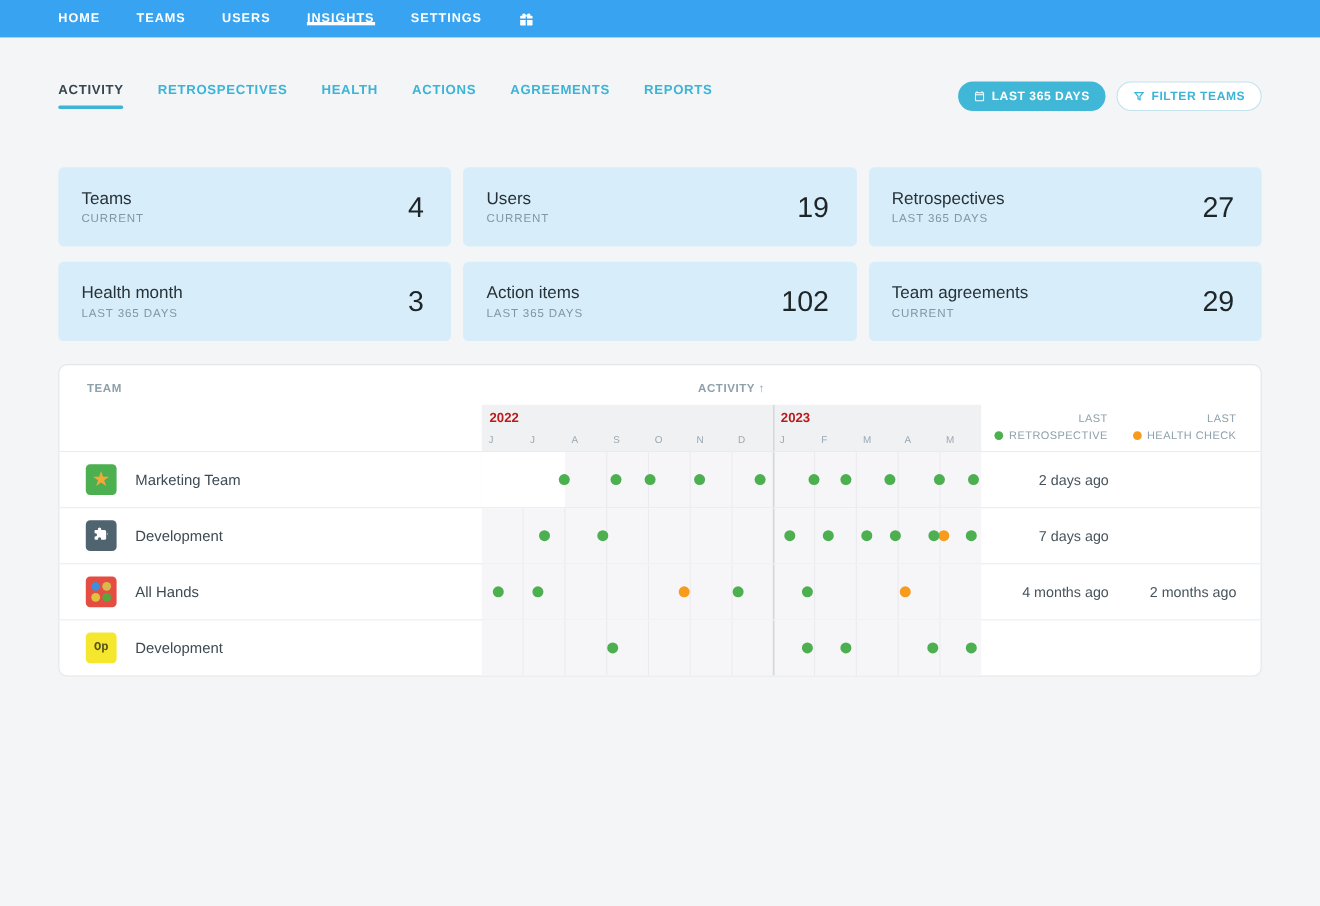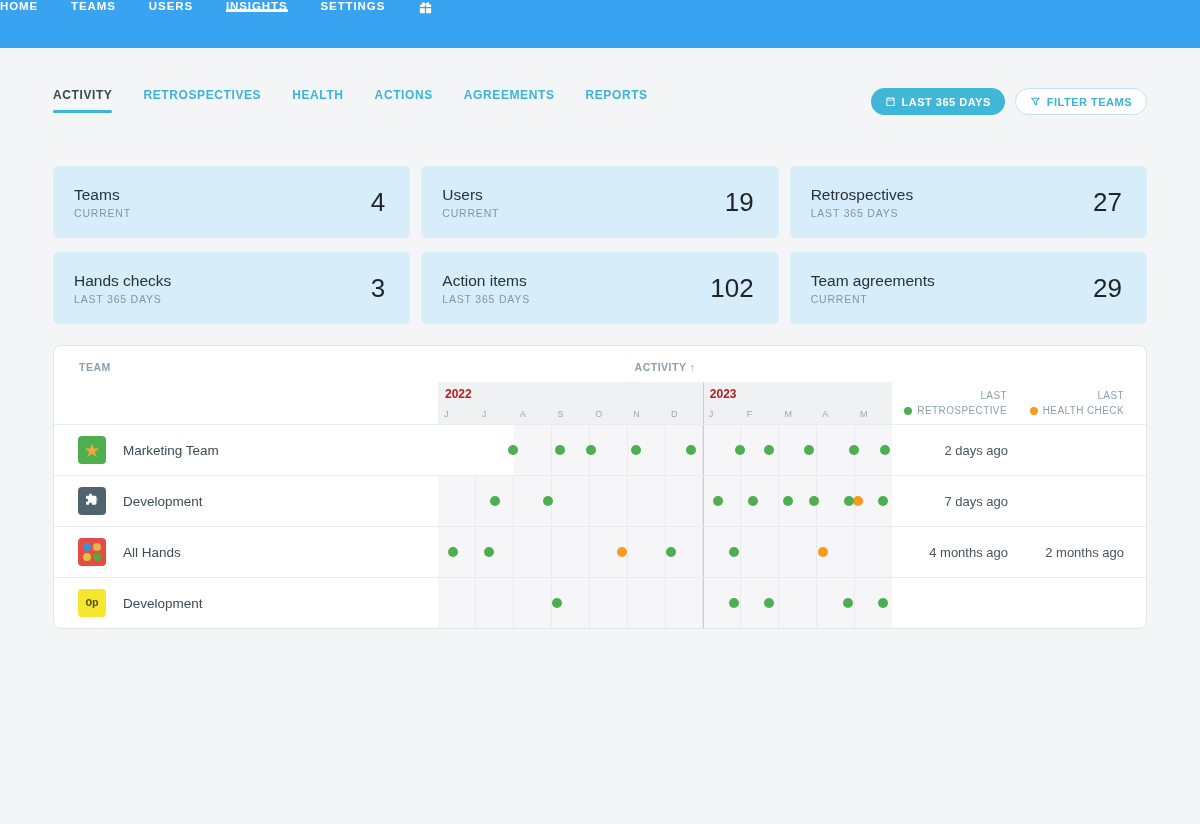--- a/index.html
+++ b/index.html
@@ -2,21 +2,21 @@
 <html><head>
 <meta charset="utf-8">
 <style>
   * { box-sizing: border-box; }
   html,body { margin:0; padding:0; }
   body {
     width:1200px; height:824px; background:#f4f5f6;
     font-family:"Liberation Sans", sans-serif; overflow:hidden;
   }
   
-  .topbar { height:48px; background:#38a3f1; display:flex; align-items:flex-start; }
+  .topbar { height:34px; background:#38a3f1; display:flex; align-items:center; padding-left:53px; }
   .nav-items { display:flex; align-items:stretch; }
   .nav-item { display:flex; align-items:center; color:#fff; font-size:11.5px; font-weight:bold;
     letter-spacing:.9px; margin-right:33px; position:relative; cursor:pointer; }
   .nav-item.active::after { content:""; position:absolute; left:0; right:0; bottom:0; height:3px; background:#fff; }
   .nav-gift { display:flex; align-items:center; cursor:pointer; }
   
   .content { padding:0 53px; }
   .tabs-row { display:flex; align-items:flex-start; margin-top:40px; height:28px; }
   .tab { font-size:12px; font-weight:bold; letter-spacing:.6px; color:#3cb4d8; margin-right:31px;
     padding-bottom:11px; position:relative; cursor:pointer; white-space:nowrap; }
@@ -140,21 +140,21 @@
       </div>
       <div class="stat-card">
         <div class="stat-texts">
           <div class="stat-title">Retrospectives</div>
           <div class="stat-sub">LAST 365 DAYS</div>
         </div>
         <div class="stat-value">27</div>
       </div>
       <div class="stat-card">
         <div class="stat-texts">
-          <div class="stat-title">Hands checks</div>
+          <div class="stat-title">Health month</div>
           <div class="stat-sub">LAST 365 DAYS</div>
         </div>
         <div class="stat-value">3</div>
       </div>
       <div class="stat-card">
         <div class="stat-texts">
           <div class="stat-title">Action items</div>
           <div class="stat-sub">LAST 365 DAYS</div>
         </div>
         <div class="stat-value">102</div>

